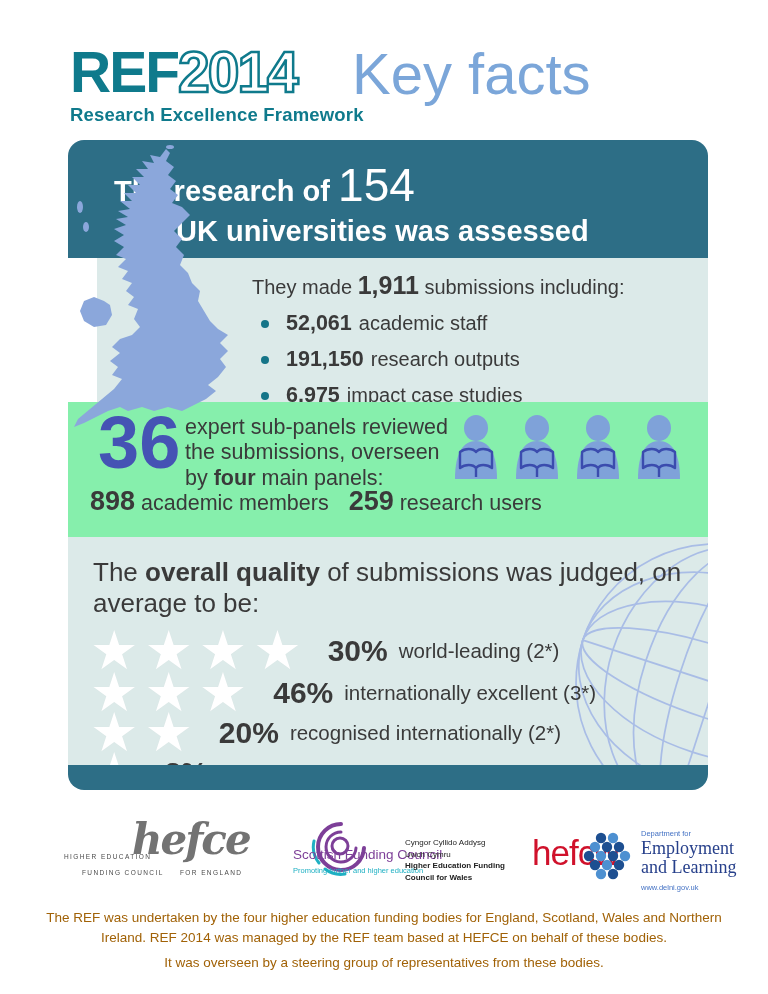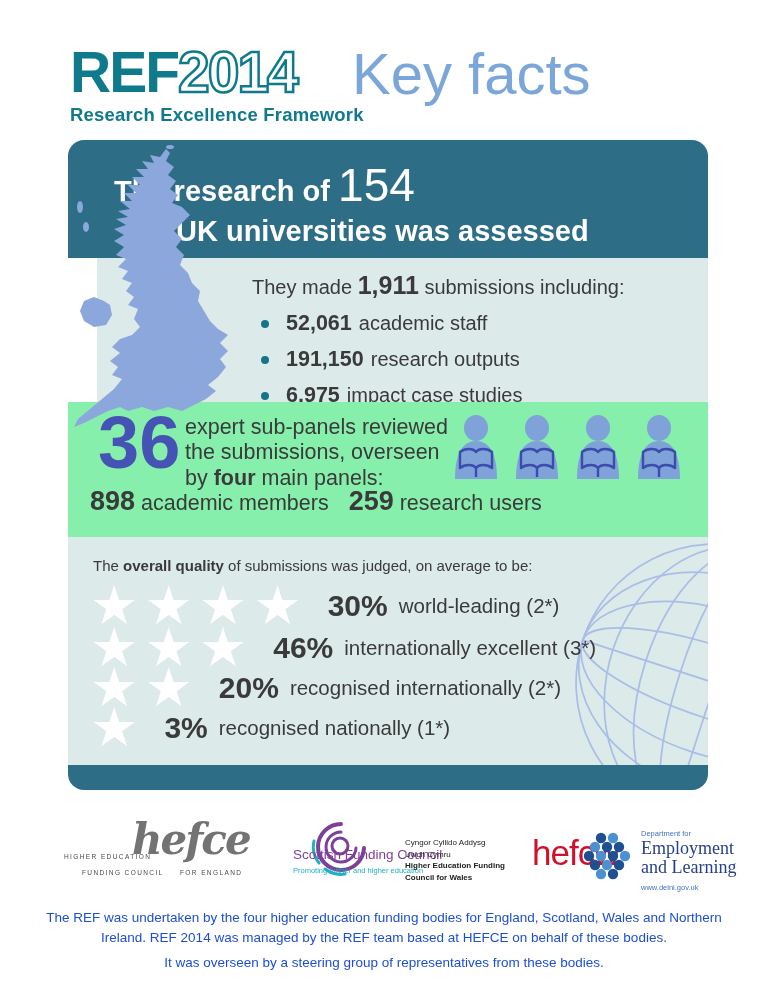--- a/index.html
+++ b/index.html
@@ -39,21 +39,21 @@
   .sub-item .num { font-weight:bold; font-size:21.5px; margin-right:7px; }
 
   .big36 { position:absolute; left:30px; top:4px; font-size:74px; font-weight:bold; color:#4553b4; line-height:1; }
   .panel-text { position:absolute; left:117px; top:13px; font-size:21.5px; line-height:1.18; }
   .panel-text b { font-weight:bold; }
   .people { position:absolute; left:382px; top:13px; display:flex; gap:9px; }
   .members-line { position:absolute; left:22px; top:84px; font-size:21.5px; white-space:nowrap; }
   .members-line .num { font-size:27px; font-weight:bold; }
   .members-gap { display:inline-block; width:14px; }
 
-  .quality-heading { padding:20px 0 0 25px; font-size:15px; position:relative; z-index:2; }
+  .quality-heading { padding:20px 0 0 25px; font-size:26px; position:relative; z-index:2; }
   .q-rows { position:relative; z-index:2; }
   .q-row { display:flex; align-items:center; margin-left:22px; height:40px; }
   .q-row.r0 { margin-top:12px; } .q-row.r1 { margin-top:2px; } .q-row.r2 { margin-top:0px; } .q-row.r3 { margin-top:0px; }
   .q-stars { font-size:54px; color:#ffffff; letter-spacing:6px; line-height:1; margin-right:20px;
              text-shadow:0 0 1px rgba(0,0,0,0.05); font-family:"DejaVu Sans", sans-serif; }
   .q-pct { font-size:30px; font-weight:bold; margin-right:11px; }
   .q-label { font-size:20.5px; }
   .globe { position:absolute; left:497px; top:-4px; z-index:1; }
 
   
@@ -72,21 +72,21 @@
   .hefcw-word { position:absolute; left:88px; top:2px; font-size:35px; color:#d0112b; letter-spacing:-1px;margin-left:39px; }
   .logo-del { position:absolute; left:583px; top:6px; width:165px; height:72px; }
   .del-emblem { position:absolute; left:0; top:10px; }
   .del-dept { position:absolute; left:58px; top:8px; font-size:7.5px; color:#4472c4; }
   .del-name { position:absolute; left:58px; top:18px; font-family:"Liberation Serif", serif; font-size:18px;
               color:#27408b; line-height:1.05; white-space:nowrap; }
   .del-url { position:absolute; left:58px; top:62px; font-size:7.5px; color:#4472c4; }
 
   
   .footer-text { position:absolute; left:40px; top:908px; width:688px; text-align:center;
-                 font-size:13.5px; line-height:1.45; color:#1d4ed8; }
+                 font-size:13.5px; line-height:1.45; color:#a16207; }
   .footer-text p + p { margin-top:6px; }
 </style>
 </head>
 <body>
 
 <div class="page">
 
   <div class="logo-block">
     <div class="logo-line"><span>REF</span><span class="logo-year">2014</span></div>
     <div class="logo-subtitle">Research Excellence Framework</div>

